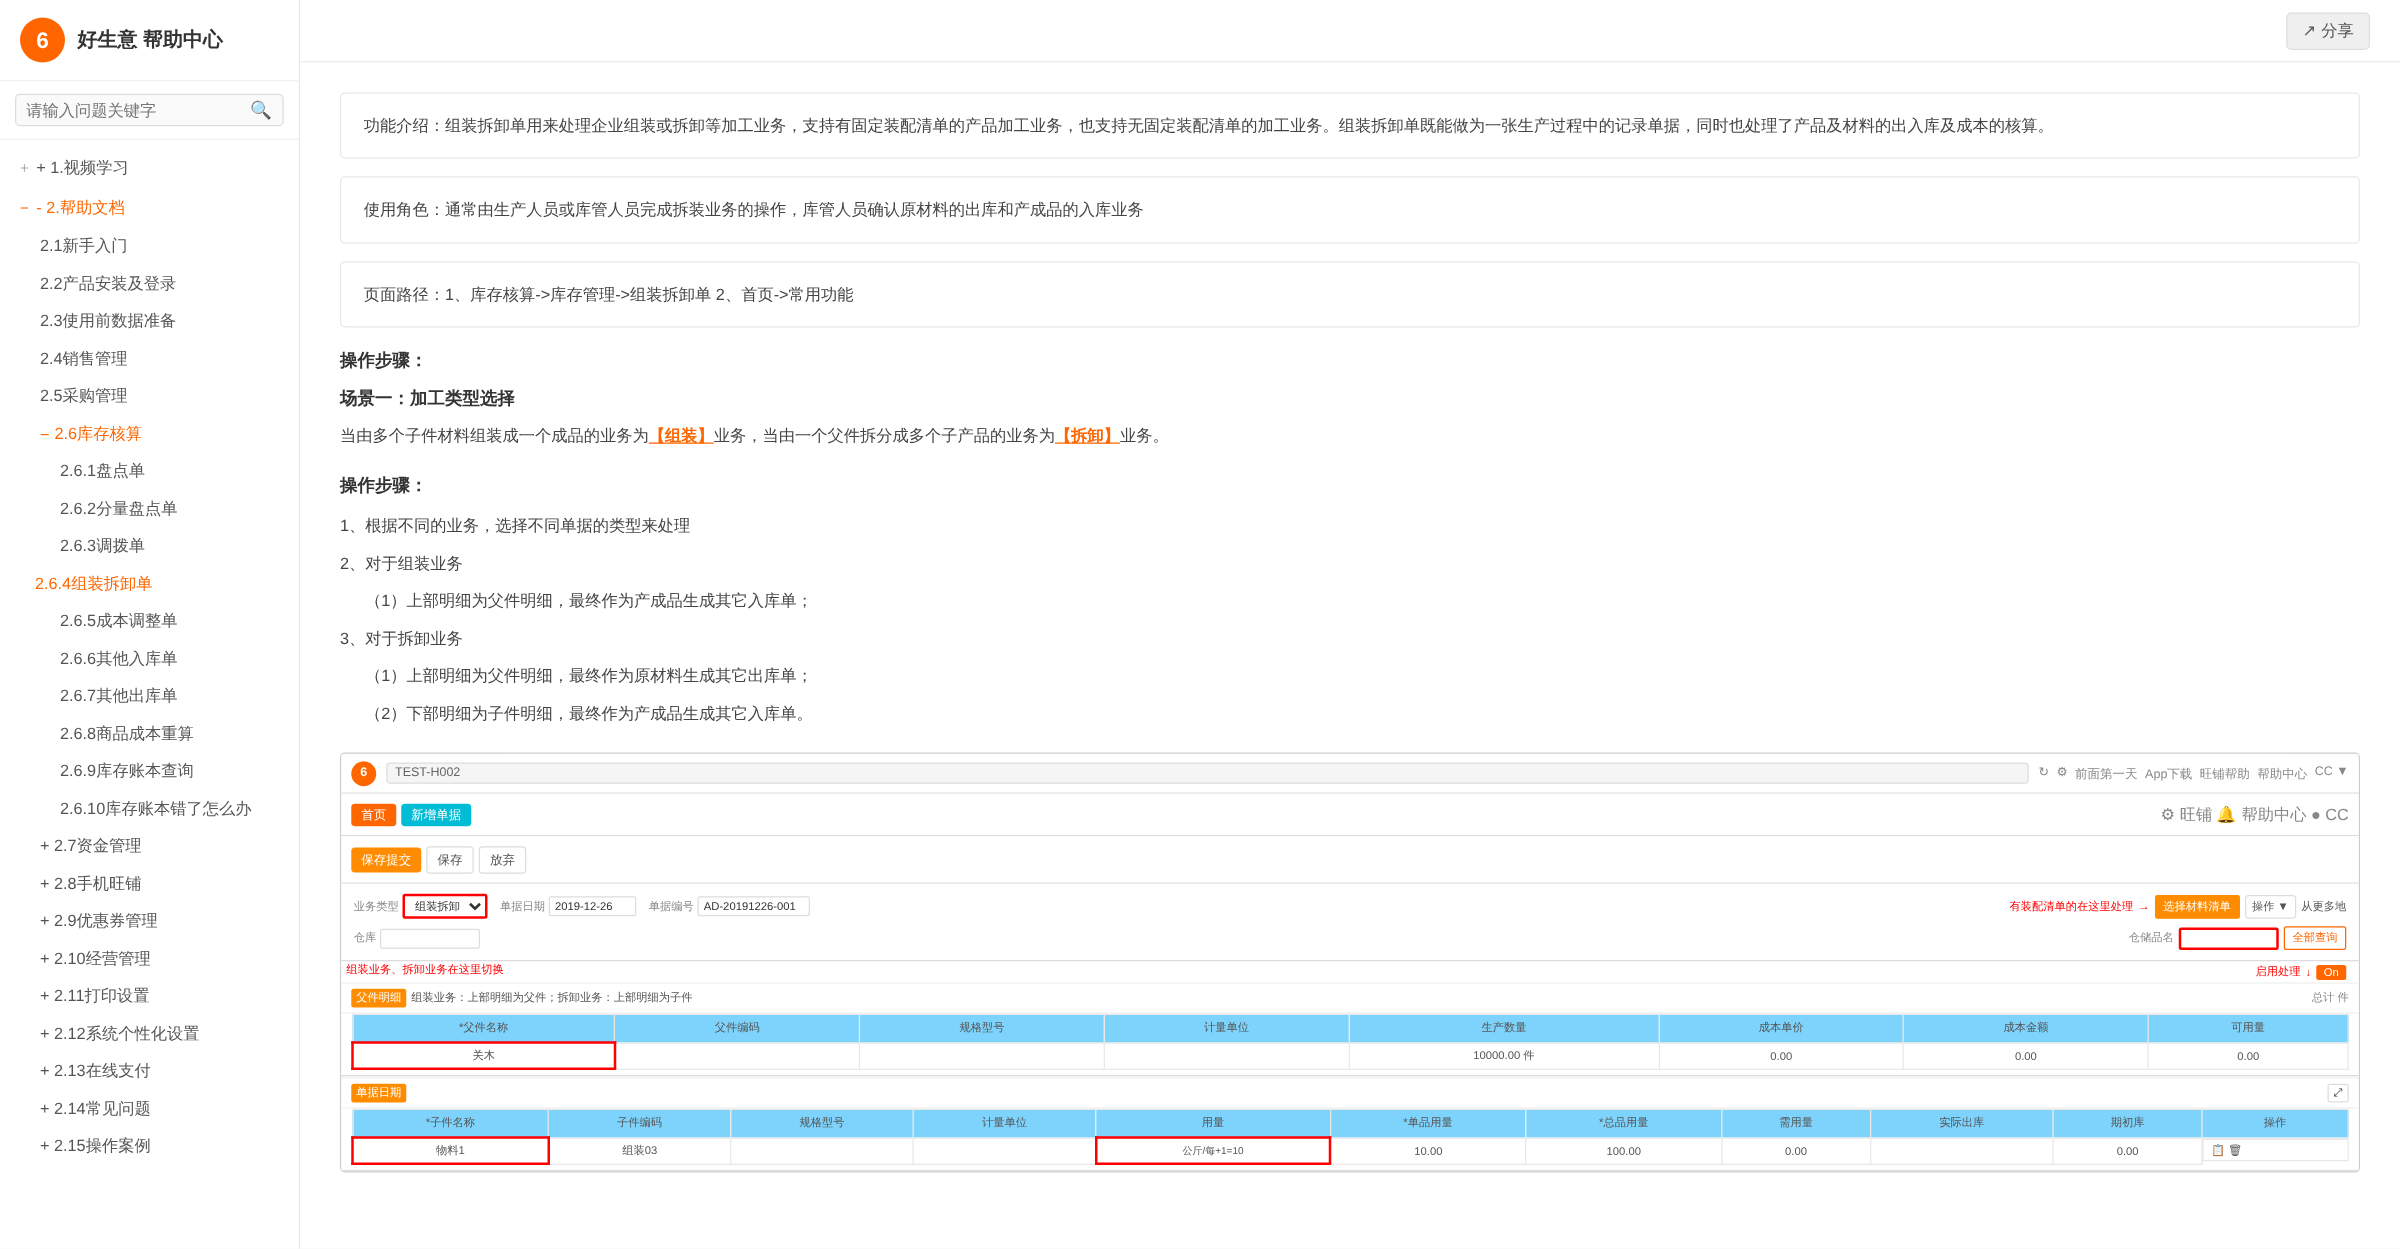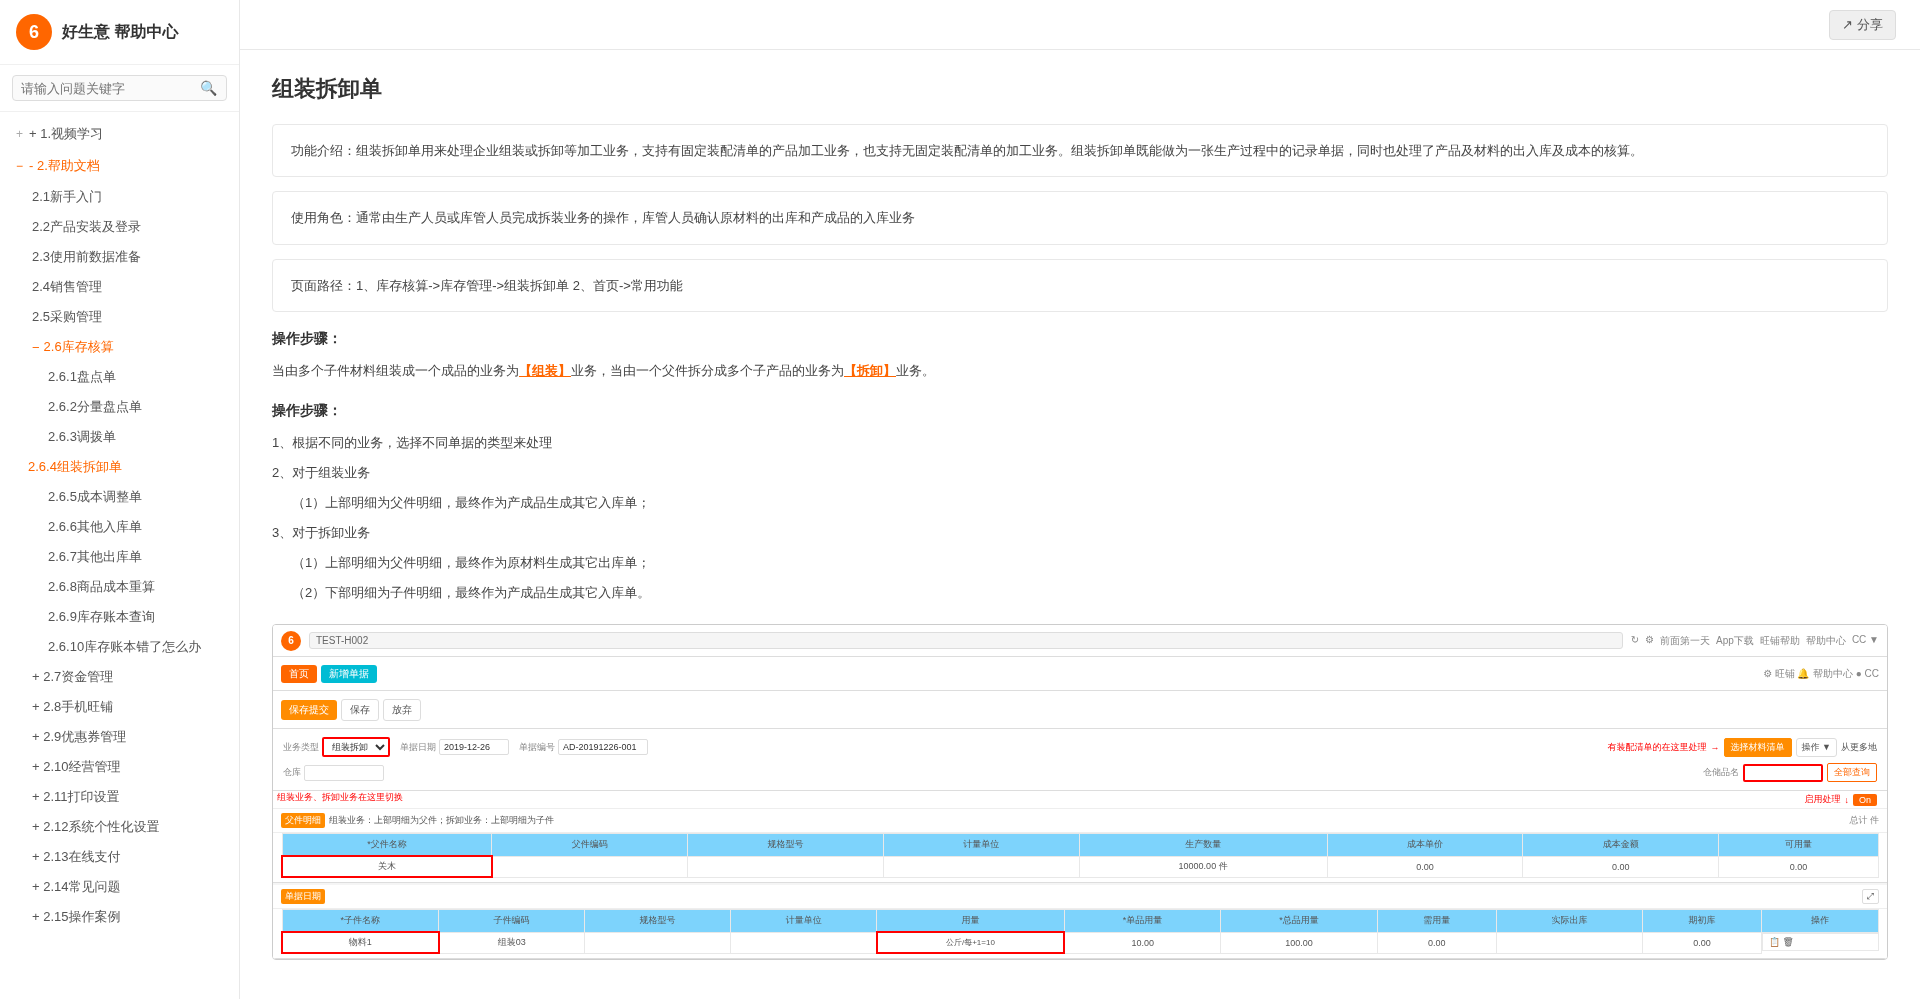--- a/index.html
+++ b/index.html
@@ -141,34 +141,34 @@
 <div id="main">
 
   <div id="topbar">
     <button id="share-btn">
       <span>↗</span>
       <span>分享</span>
     </button>
   </div>
 
   <div id="content-area">
-    <div id="page-title">组装拆卸单</div>
 
     <div class="info-block">
       <span>功能介绍：组装拆卸单用来处理企业组装或拆卸等加工业务，支持有固定装配清单的产品加工业务，也支持无固定装配清单的加工业务。组装拆卸单既能做为一张生产过程中的记录单据，同时也处理了产品及材料的出入库及成本的核算。</span>
     </div>
     <div class="info-block">
       <span>使用角色：通常由生产人员或库管人员完成拆装业务的操作，库管人员确认原材料的出库和产成品的入库业务</span>
     </div>
     <div class="info-block">
       <span>页面路径：1、库存核算-&gt;库存管理-&gt;组装拆卸单 2、首页-&gt;常用功能</span>
     </div>
 
     <div class="section-heading">操作步骤：</div>
 
+    <div class="scenario-heading">场景一：加工类型选择</div>
     <div class="steps-text">
       <p>
         当由多个子件材料组装成一个成品的业务为<span class="bold-text underline-text orange">【组装】</span>业务，当由一个父件拆分成多个子产品的业务为<span class="bold-text underline-text orange">【拆卸】</span>业务。
       </p>
     </div>
 
     <div class="section-heading">操作步骤：</div>
     <div class="steps-text">
       <p>1、根据不同的业务，选择不同单据的类型来处理</p>
       <p>2、对于组装业务</p>
@@ -192,21 +192,21 @@
             <span>旺铺帮助</span>
             <span>帮助中心</span>
             <span>CC ▼</span>
           </div>
         </div>
 
         <div style="background:#fff; height:34px; display:flex; align-items:center; padding:0 8px; gap:4px; border-bottom:1px solid #ddd;">
           <div style="background:#f60; color:#fff; padding:2px 8px; border-radius:3px; font-size:10px;">首页</div>
           <div style="background:#00bcd4; color:#fff; padding:2px 8px; border-radius:3px; font-size:10px;">新增单据</div>
           <div style="flex:1;"></div>
-          <div style="font-size:10px; color:#888;">⚙ 旺铺 🔔 帮助中心 ● CC</div>
+          <div style="font-size:13px; color:#888;">⚙ 旺铺 🔔 帮助中心 ● CC</div>
         </div>
 
         <div class="sim-toolbar">
           <div class="sim-btn-orange">保存提交</div>
           <div class="sim-btn-white">保存</div>
           <div class="sim-btn-white">放弃</div>
           <div style="flex:1;"></div>
         </div>
 
         <div style="background:#fff; padding:8px 10px; border-bottom:1px solid #ddd; position:relative;">

